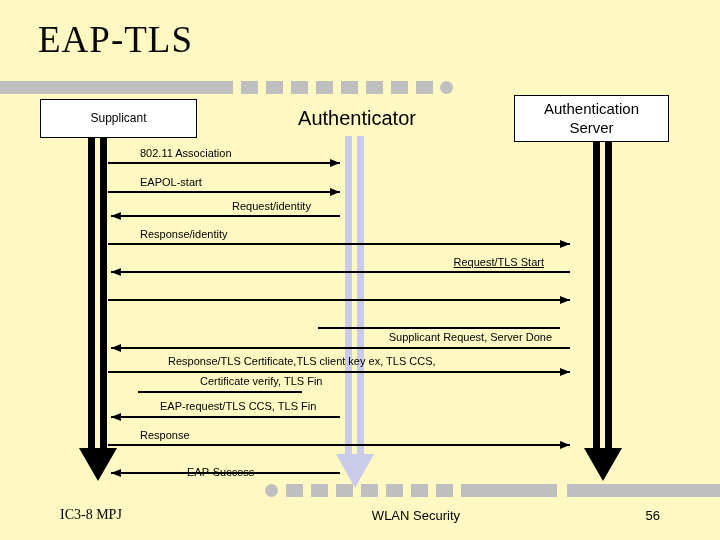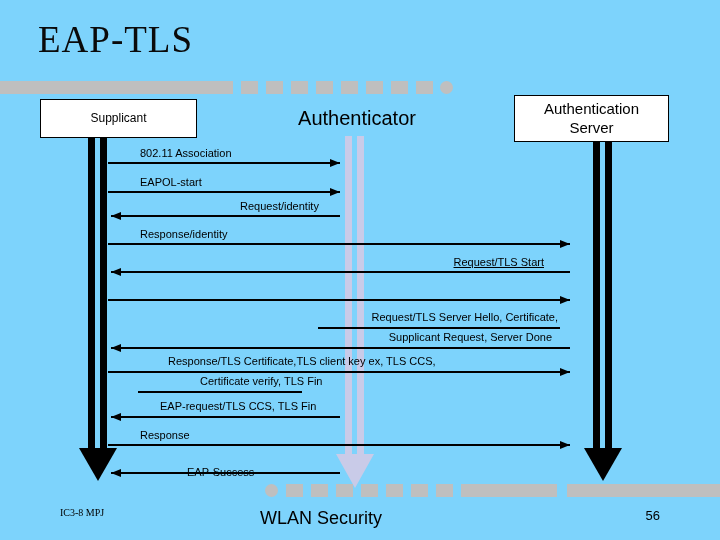--- a/index.html
+++ b/index.html
@@ -1,17 +1,17 @@
 <!DOCTYPE html>
 <html><head>
 <meta charset="utf-8">
 <style>
   html,body {margin:0; padding:0; background:#888;}
   .slide {
-    position:relative; width:720px; height:540px; background:#7dd3fc;
+    position:relative; width:720px; height:540px; background:#fef9c3;
     font-family:"Liberation Sans", sans-serif; color:#000; overflow:hidden;
   }
   .title {
     position:absolute; left:38px; top:18px;
     font-family:"Liberation Serif", serif; font-size:37px; color:#0a0a0a;
     letter-spacing:1px; z-index:4;
   }
   
   .decor {position:absolute; background:#bfbfbf; height:13px; z-index:1;}
   .decor.dash-strip {
@@ -38,22 +38,22 @@
   .line {position:absolute; height:2px; background:#000; z-index:3;}
   .line.head-right::after {
     content:""; position:absolute; right:0; top:-3px; width:0; height:0;
     border-left:10px solid #000; border-top:4px solid transparent; border-bottom:4px solid transparent;
   }
   .line.head-left::before {
     content:""; position:absolute; left:0; top:-3px; width:0; height:0;
     border-right:10px solid #000; border-top:4px solid transparent; border-bottom:4px solid transparent;
   }
   
-  .footer-left {position:absolute; left:60px; top:507px; font-family:"Liberation Serif", serif; font-size:10px; z-index:4;}
-  .footer-center {position:absolute; left:260px; top:508px; width:200px; text-align:left; font-size:18px; z-index:4;}
+  .footer-left {position:absolute; left:60px; top:507px; font-family:"Liberation Serif", serif; font-size:14px; z-index:4;}
+  .footer-center {position:absolute; left:260px; top:508px; width:200px; text-align:right; font-size:13px; z-index:4;}
   .footer-right {position:absolute; left:600px; top:508px; width:60px; text-align:right; font-size:13px; z-index:4;}
 </style>
 </head>
 <body>
 
 <div class="slide">
 
   <div class="title">EAP-TLS</div>
 
   <div class="decor" style="left:0; top:81px; width:233px;"></div>
@@ -80,32 +80,31 @@
   <div class="lbar" style="left:593px; top:140px; height:308px;"></div>
   <div class="lbar" style="left:605px; top:140px; height:308px;"></div>
   <div class="lhead black" style="left:584px; top:448px;"></div>
 
   <div class="msg-label" style="left:140px; top:147px;">802.11 Association</div>
   <div class="line head-right" style="left:108px; top:162px; width:232px;"></div>
 
   <div class="msg-label" style="left:140px; top:176px;">EAPOL-start</div>
   <div class="line head-right" style="left:108px; top:191px; width:232px;"></div>
 
-  <div class="msg-label" style="left:232px; top:200px;margin-left:8px;">Request/identity</div>
+  <div class="msg-label" style="left:232px; top:200px;">Request/identity</div>
   <div class="line head-left" style="left:111px; top:215px; width:229px;"></div>
 
   <div class="msg-label" style="left:140px; top:228px;">Response/identity</div>
   <div class="line head-right" style="left:108px; top:243px; width:462px;"></div>
 
   <div class="msg-label ra" style="left:344px; top:256px; width:200px;text-decoration:underline;">Request/TLS Start</div>
   <div class="line head-left" style="left:111px; top:271px; width:459px;"></div>
 
   <div class="line head-right" style="left:108px; top:299px; width:462px;"></div>
 
-  <div class="msg-label ra" style="left:300px; top:311px; width:258px;">Request/TLS Server Hello, Certificate,</div>
   <div class="line" style="left:318px; top:327px; width:242px;"></div>
   <div class="msg-label ra" style="left:300px; top:331px; width:252px;">Supplicant Request, Server Done</div>
   <div class="line head-left" style="left:111px; top:347px; width:459px;"></div>
 
   <div class="msg-label" style="left:140px; top:355px;padding-left:28px;">Response/TLS Certificate,TLS client key ex, TLS CCS,</div>
   <div class="line head-right" style="left:108px; top:371px; width:462px;"></div>
   <div class="msg-label" style="left:152px; top:375px;margin-left:48px;">Certificate verify, TLS Fin</div>
   <div class="line" style="left:138px; top:391px; width:164px;"></div>
 
   <div class="msg-label" style="left:160px; top:400px;">EAP-request/TLS CCS, TLS Fin</div>

